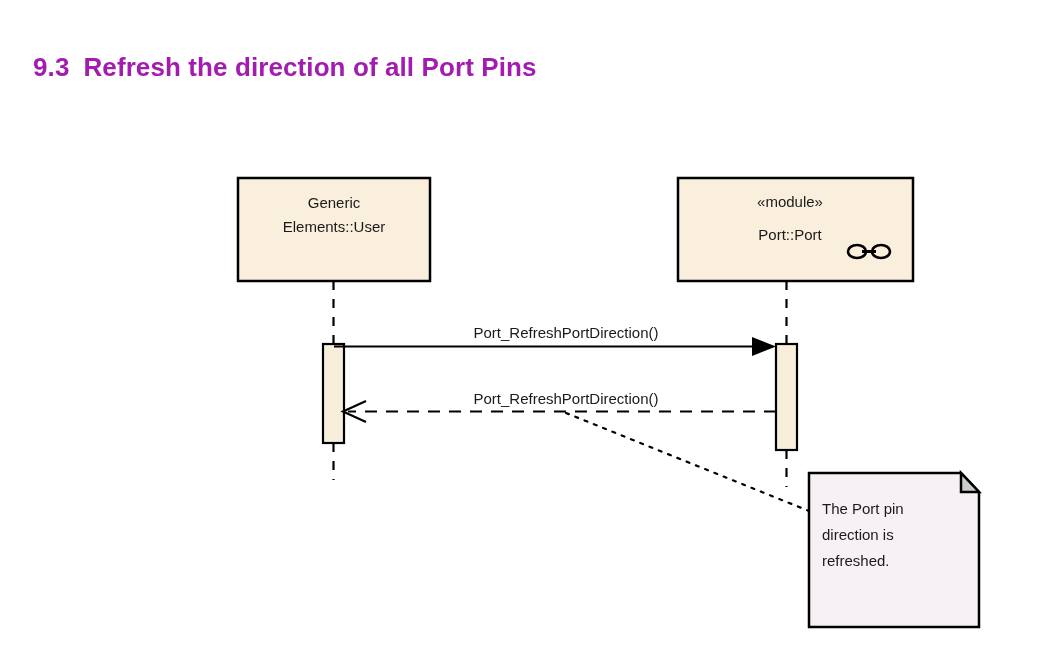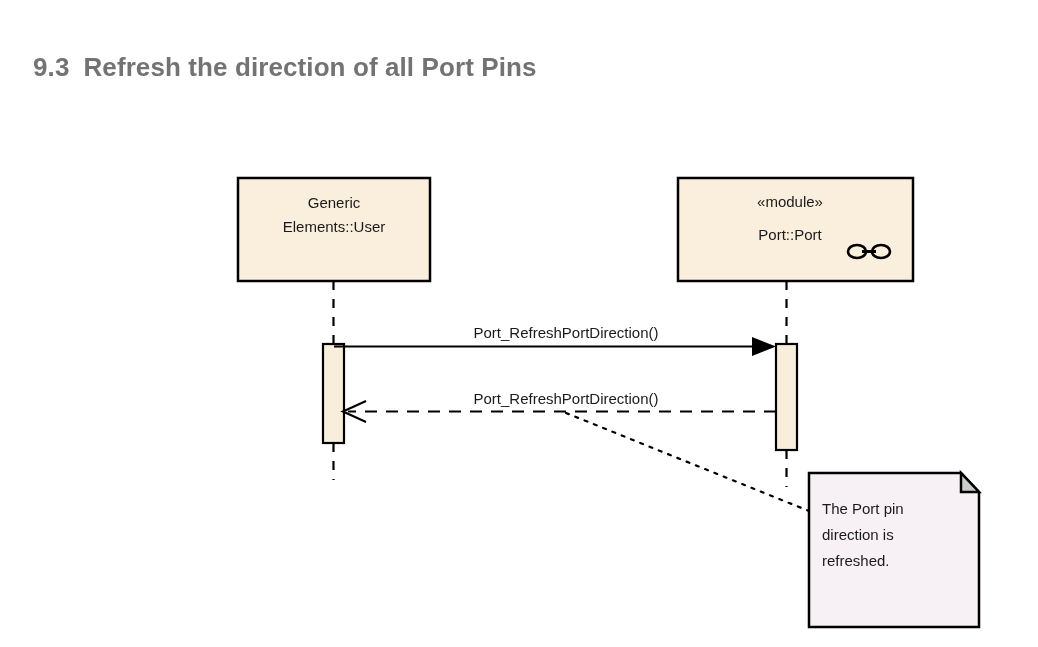--- a/index.html
+++ b/index.html
@@ -16,21 +16,21 @@
     font-family: "Liberation Sans", sans-serif;
     color: #000000;
   }
   #page-title {
     position: absolute;
     left: 33px;
     top: 52px;
     font-size: 26px;
     font-weight: bold;
     letter-spacing: 0.1px;
-    color: #737373;
+    color: #a21caf;
     white-space: pre;
   }
   #page-title .sec-num {
     margin-right: 14px;
   }
   #diagram-canvas {
     position: absolute;
     left: 0;
     top: 0;
     width: 1038px;

